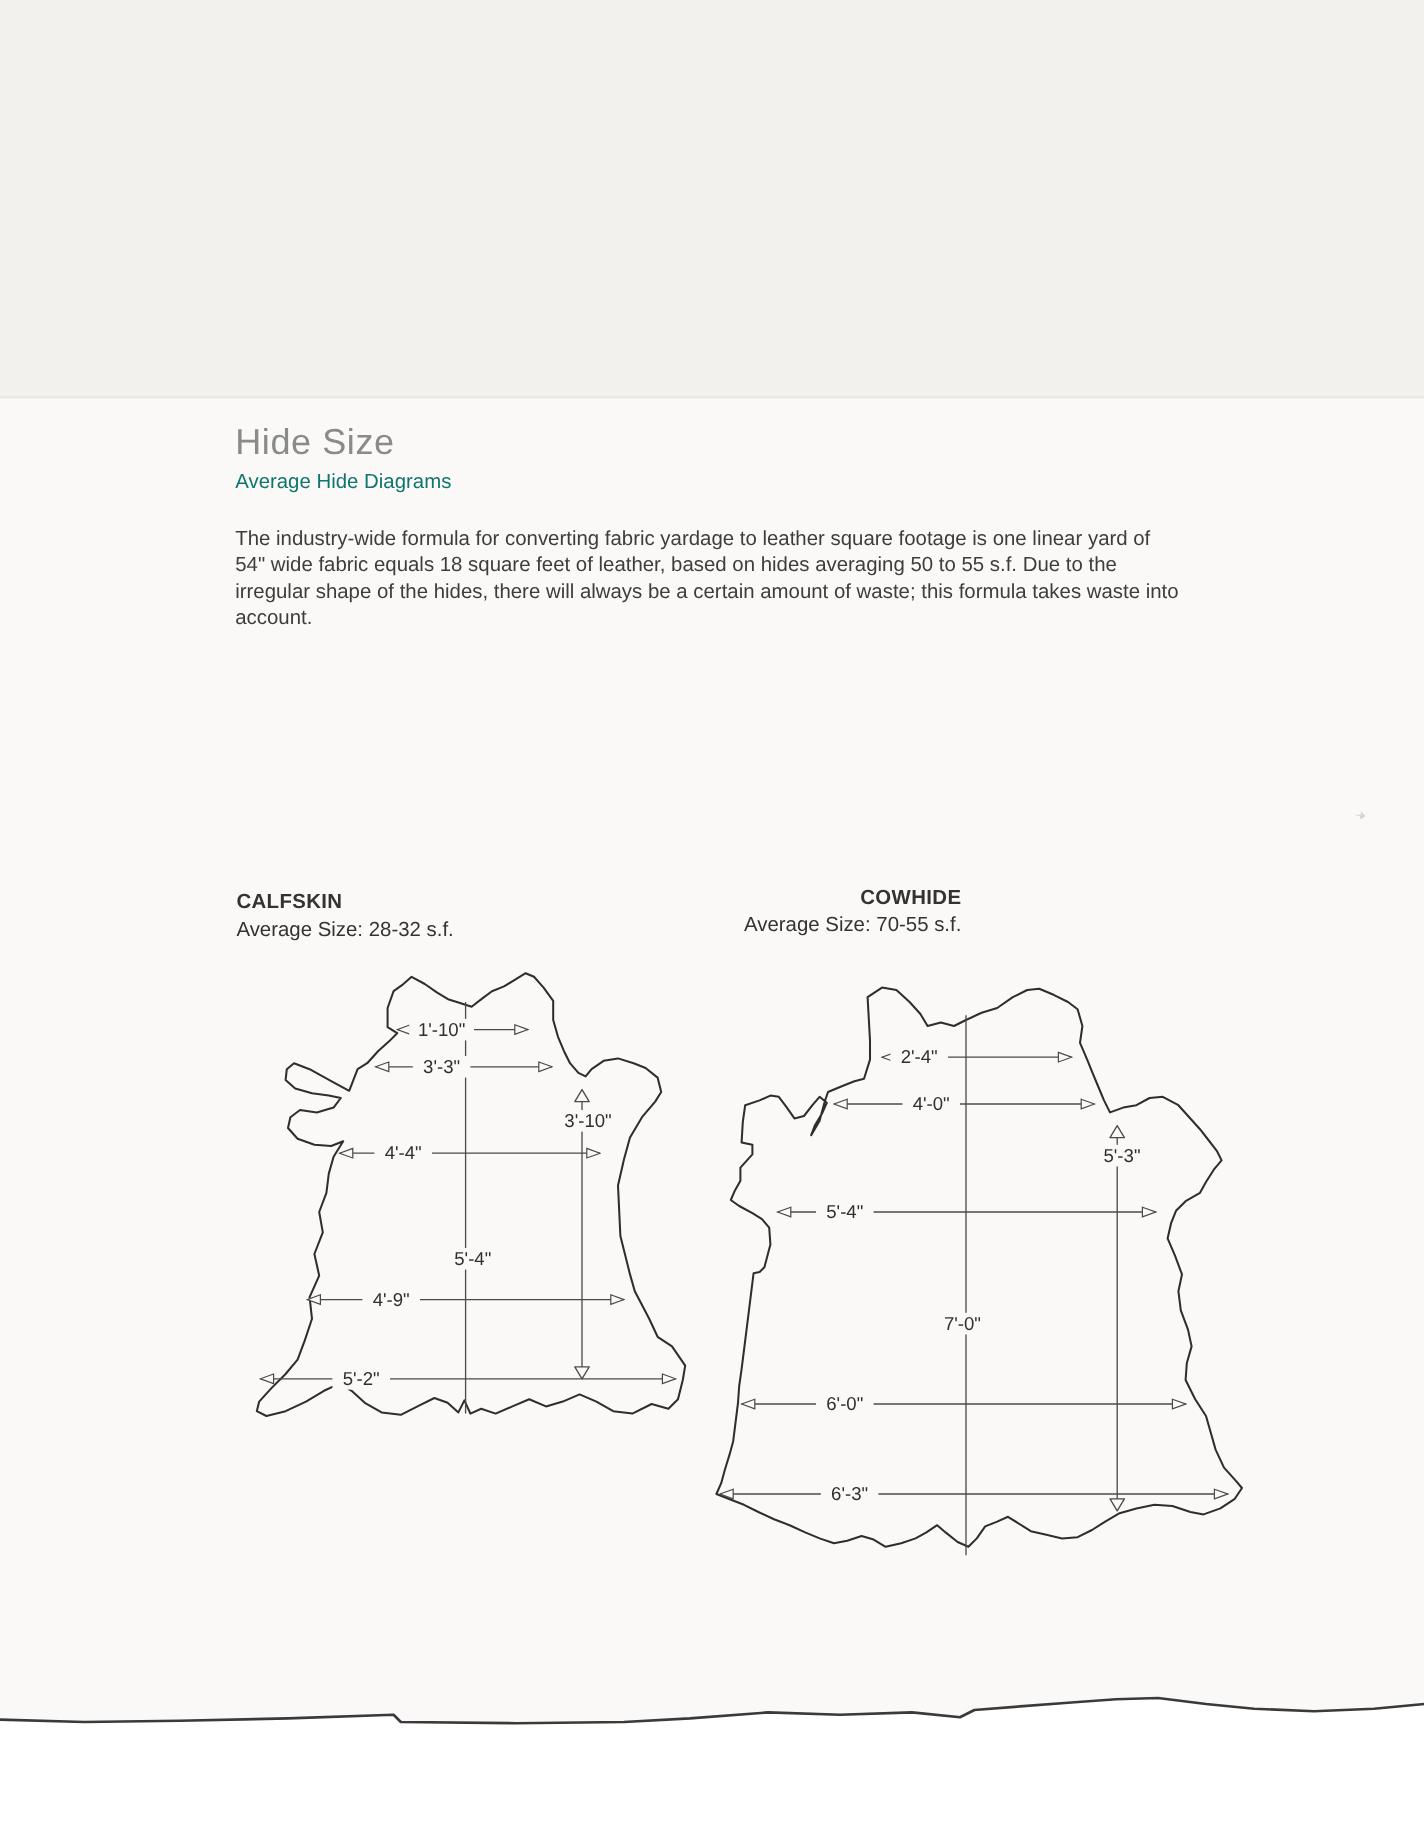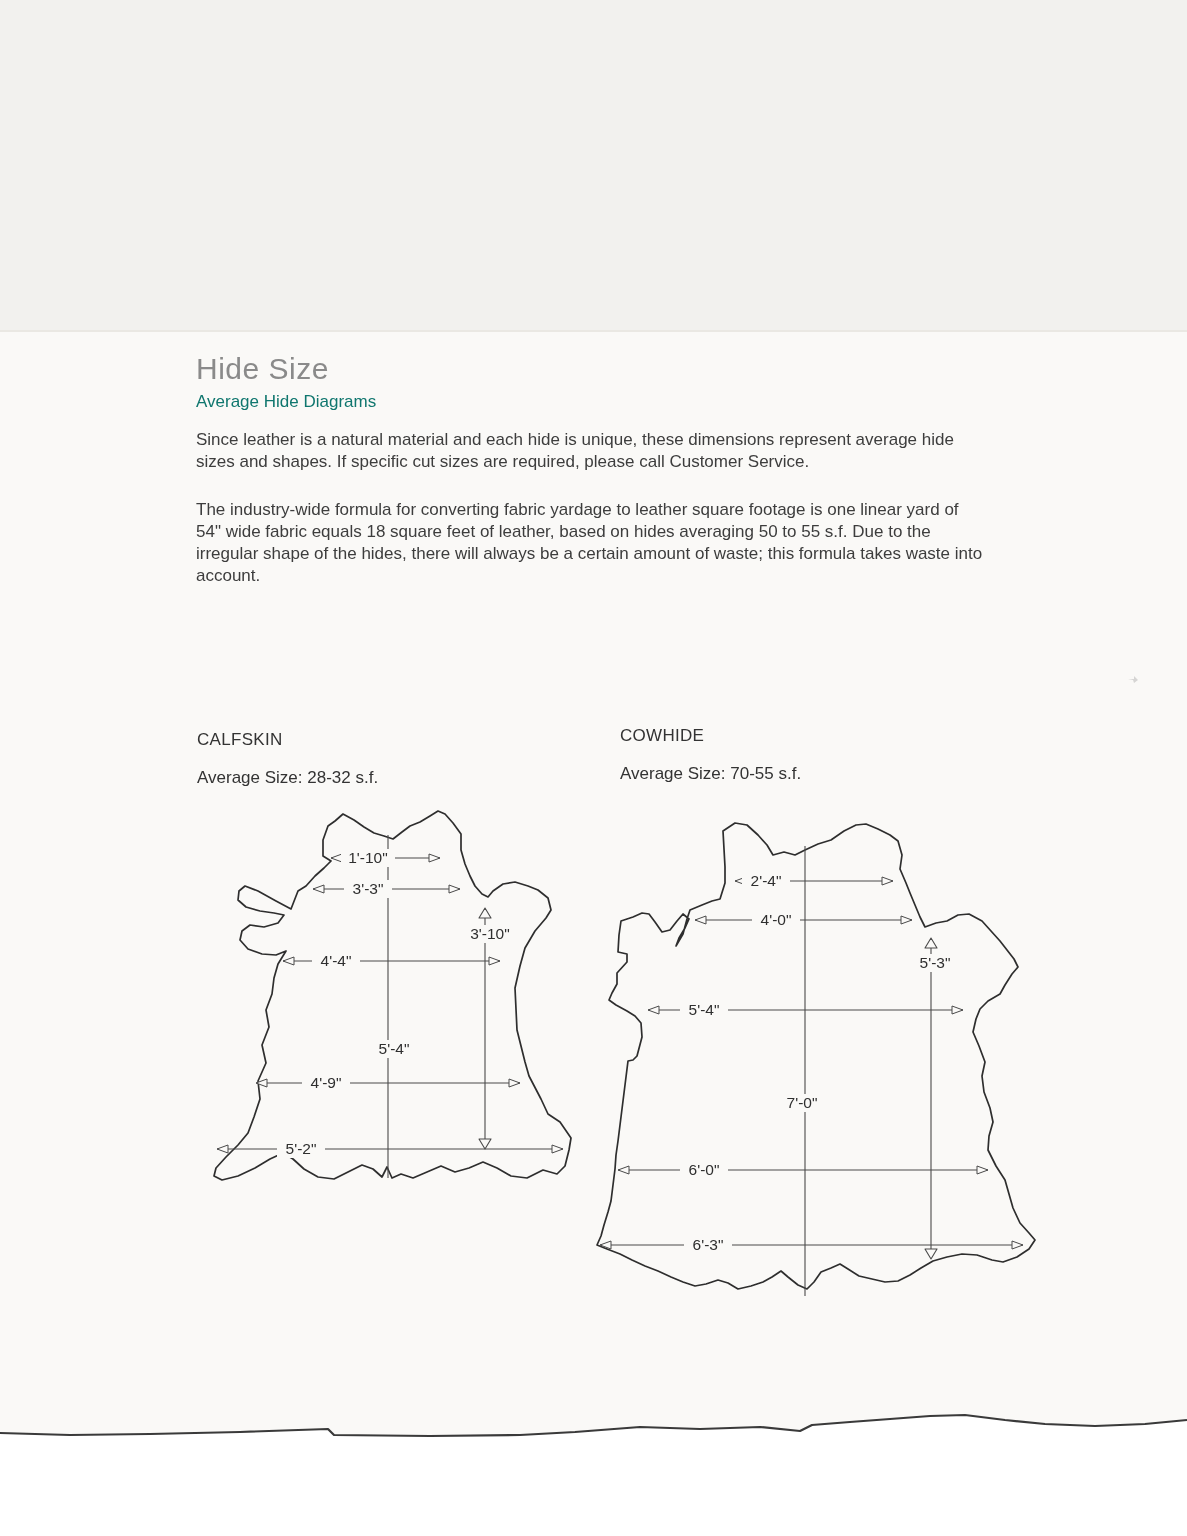--- a/index.html
+++ b/index.html
@@ -15,24 +15,24 @@
   }
   .content { position:absolute; left:196px; top:352px; width:788px; color:#3d3d3d; }
   .doc-title {
     margin:0; font-size:30px; font-weight:400; color:#8a8a8a;
     letter-spacing:0.5px; line-height:1.1;
   }
   .doc-subtitle { margin-top:7px; font-size:17px; color:#0f766e; }
   .body-par { margin:26px 0 0 0; font-size:17px; line-height:1.3; color:#3d3d3d; }
   .body-par.first { margin-top:17px; }
   .sec-head { position:absolute; font-size:17px; color:#333333; }
-  .sec-title { font-weight:400; letter-spacing:0.3px; }
-  .sec-note { margin-top:18px; }
+  .sec-title { font-weight:700; letter-spacing:0.3px;margin-top:12px; }
+  .sec-note { margin-top:3px; }
   .calf-head { left:197px; top:730px; }
-  .cow-head  { left:620px; top:726px; }
+  .cow-head  { left:620px; top:726px;text-align:right; }
   svg.diagram { position:absolute; }
   .calf-svg { left:198px; top:806px; }
   .cow-svg  { left:588px; top:813px; }
   .outline { fill:none; stroke:#2e2e2e; stroke-width:1.7; stroke-linejoin:round; stroke-linecap:round; }
   .dim  { stroke:#4a4a4a; stroke-width:1.1; }
   .lbl-bg { fill:#faf9f7; }
   .lbl { font-size:15.5px; fill:#2f2f2f; font-family:"Liberation Sans","DejaVu Sans",sans-serif; }
   .vah { fill:#faf9f7; stroke:#4a4a4a; stroke-width:1.1; stroke-linejoin:round; }
   .curl-svg { position:absolute; left:0; top:1395px; }
   .curl-line { fill:none; stroke:#3a3a3a; stroke-width:2.2; stroke-linejoin:round; }
@@ -42,21 +42,20 @@
 </head>
 <body>
 
 <div class="page">
 
   <div class="top-sheet"></div>
 
   <div class="content">
     <h1 class="doc-title">Hide Size</h1>
     <div class="doc-subtitle">Average Hide Diagrams</div>
-    <p class="body-par first">Since leather is a natural material and each hide is unique, these dimensions represent average hide sizes and shapes. If specific cut sizes are required, please call Customer Service.</p>
     <p class="body-par">The industry-wide formula for converting fabric yardage to leather square footage is one linear yard of 54" wide fabric equals 18 square feet of leather, based on hides averaging 50 to 55 s.f. Due to the irregular shape of the hides, there will always be a certain amount of waste; this formula takes waste into account.</p>
   </div>
 
   <div class="sec-head calf-head">
     <div class="sec-title">CALFSKIN</div>
     <div class="sec-note">Average Size: 28-32 s.f.</div>
   </div>
 
   <div class="sec-head cow-head">
     <div class="sec-title">COWHIDE</div>

